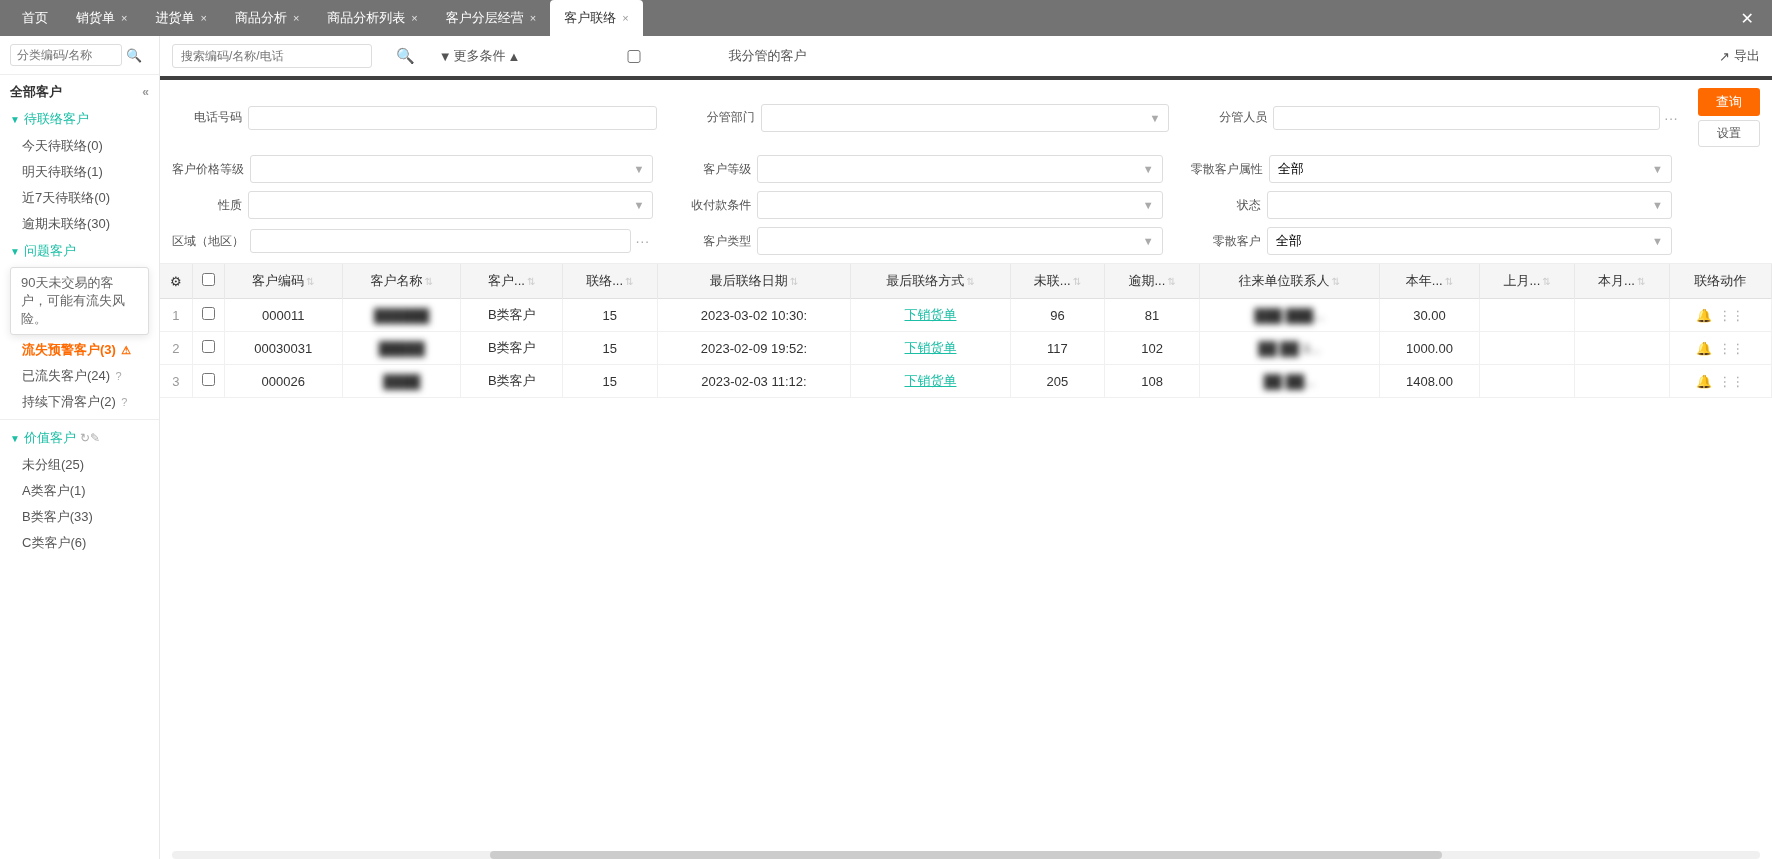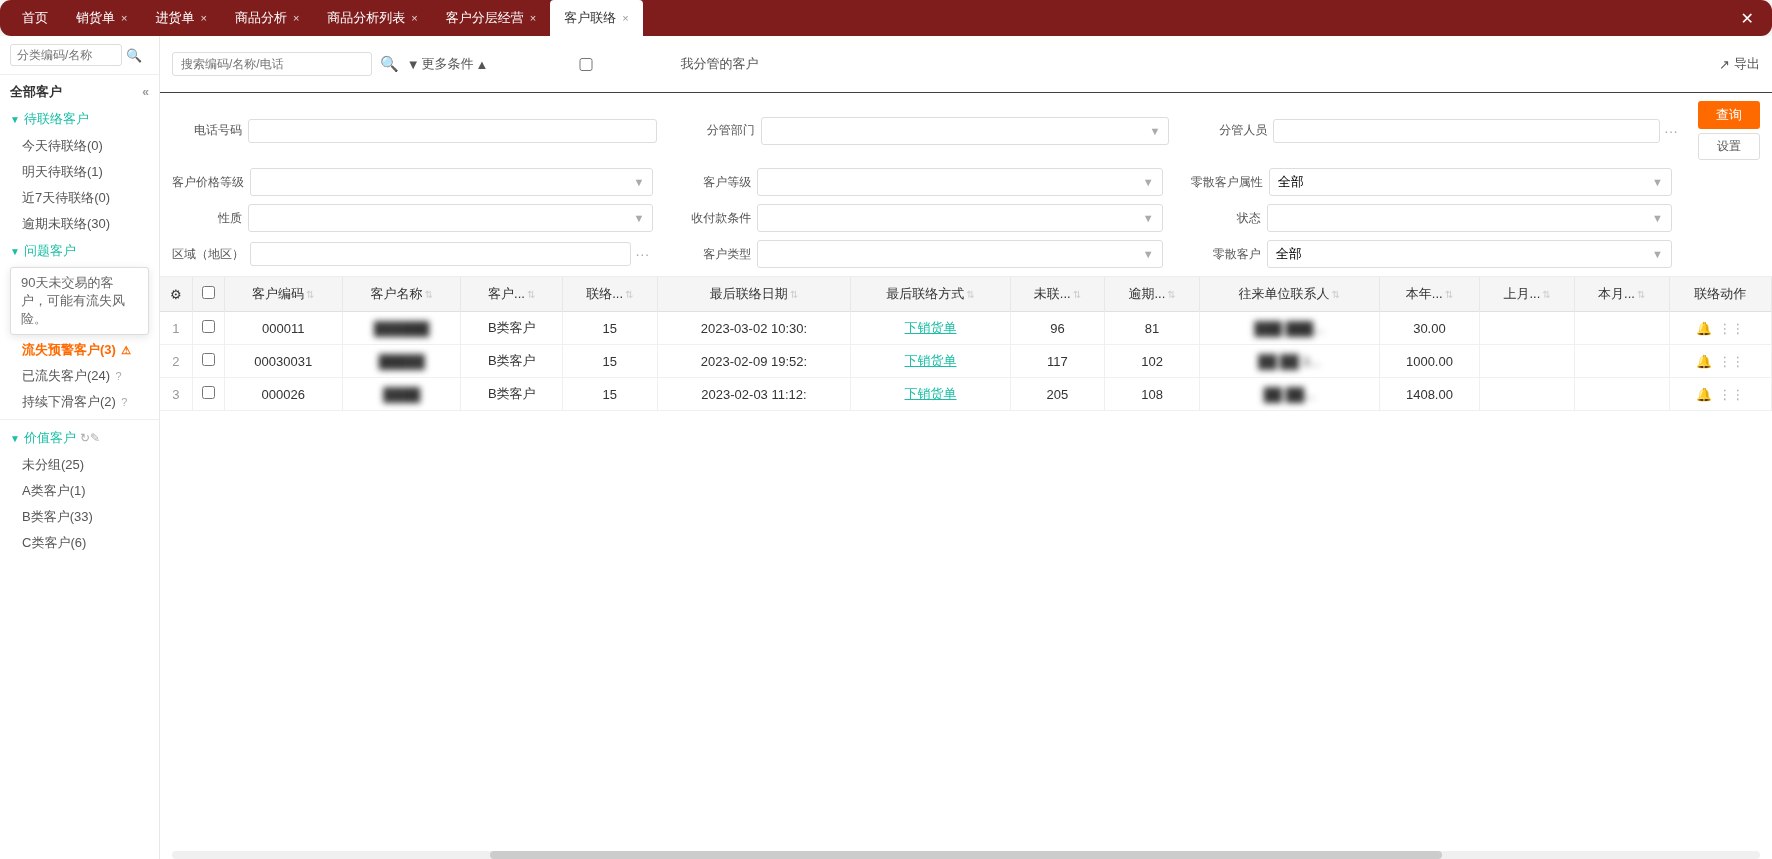--- a/index.html
+++ b/index.html
@@ -2,25 +2,24 @@
 <html><head>
   <meta charset="utf-8">
   <style>
     * { box-sizing: border-box; margin: 0; padding: 0; font-family: "Microsoft YaHei", Arial, sans-serif; font-size: 13px; }
     body { background: #f5f5f5; overflow: hidden; }
 
     
     .tab-bar {
       display: flex;
       align-items: center;
-      background: #7f1d1d;
+      background: #737373;
       height: 36px;
       padding: 0 8px;
       position: relative;
-      border-radius: 11px;
     }
     .tab-item {
       display: flex;
       align-items: center;
       height: 100%;
       padding: 0 14px;
       color: #fff;
       cursor: pointer;
       font-size: 13px;
       white-space: nowrap;
@@ -140,23 +139,23 @@
       display: flex;
       flex-direction: column;
       overflow: hidden;
       background: #fff;
     }
 
     
     .filter-bar {
       display: flex;
       align-items: center;
-      padding: 16px 12px;
-      border-bottom: 1px solid #404040;
-      gap: 8px;
+      padding: 8px 12px;
+      border-bottom: 4px solid #404040;
+      gap: 24px;
       flex-wrap: nowrap;
     }
     .filter-bar input {
       border: 1px solid #ddd;
       border-radius: 3px;
       padding: 4px 8px;
       width: 180px;
       font-size: 12px;
       outline: none;
     }

